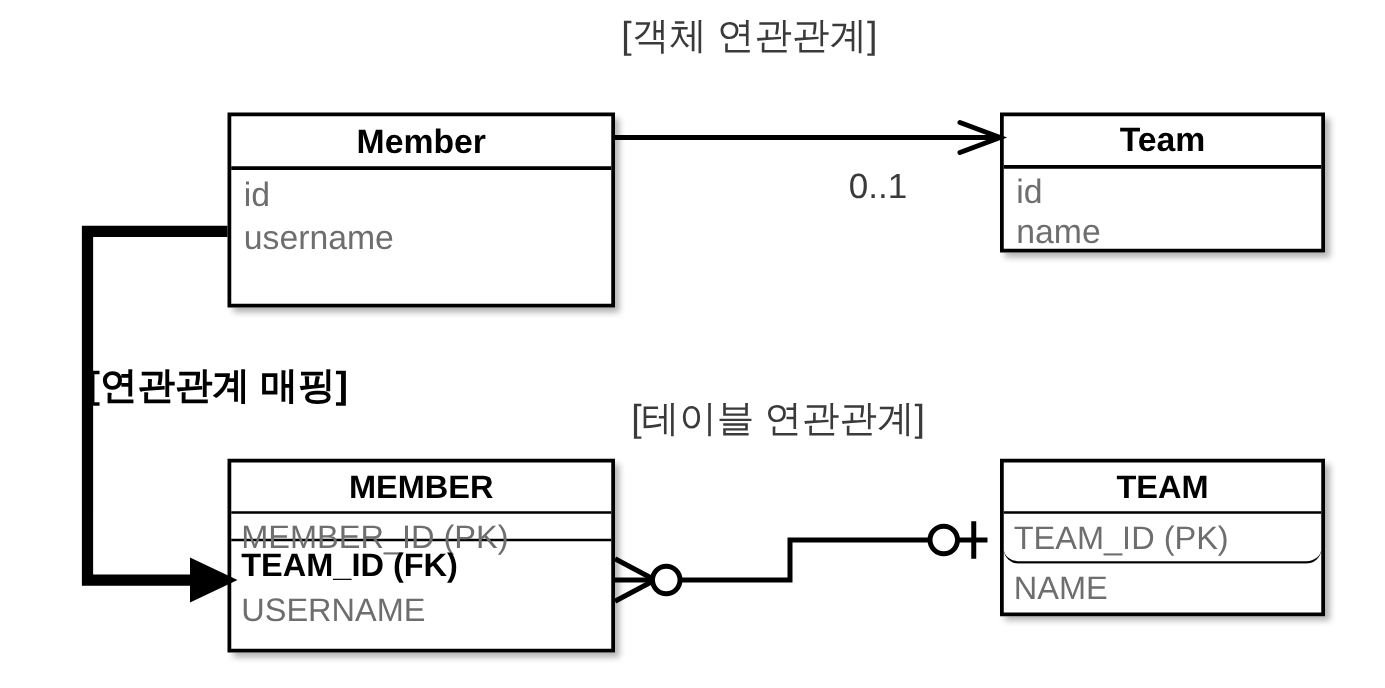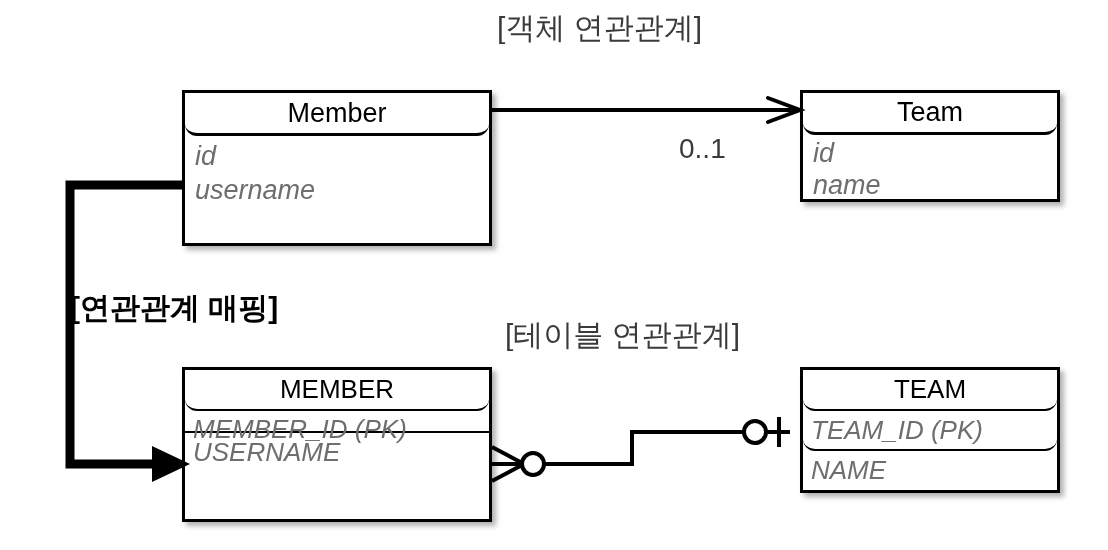--- a/index.html
+++ b/index.html
@@ -21,46 +21,44 @@
   
   .box {
     position: absolute;
     background: #ffffff;
     border: 3px solid #000000;
     box-sizing: border-box;
     box-shadow: 4px 4px 5px rgba(0,0,0,0.30);
   }
   .box-title {
     text-align: center;
-    font-weight: normal;
+    font-weight: bold;
     color: #000000;
     box-sizing: border-box;
     white-space: nowrap;
     display: flex;
     align-items: center;
     justify-content: center;
-    border-radius: 12px;
   }
   .divider {
     border-bottom: 3px solid #000000;
   }
   .divider-thin {
     border-bottom: 2px solid #000000;
   }
   .rows {
     box-sizing: border-box;
     padding: 0 0 0 10px;
   }
   .row {
     color: #6e6e6e;
     white-space: nowrap;
     line-height: 1.0;
     display: flex;
     align-items: center;
-    font-style: italic;
   }
   .row.bold {
     color: #000000;
     font-weight: bold;
   }
 
   
   #member-class { left: 182px; top: 90px; width: 310px; height: 156px; }
   #member-class .box-title { height: 43px; font-size: 27px; }
   #member-class .rows { height: 107px; padding-top: 3px; }
@@ -146,20 +144,21 @@
       <div class="row">name</div>
     </div>
   </div>
 
   <div class="box" id="member-table">
     <div class="box-title divider-thin">MEMBER</div>
     <div class="sec sec1 divider-thin">
       <div class="row">MEMBER_ID (PK)</div>
     </div>
     <div class="sec sec2">
+      <div class="row bold">TEAM_ID (FK)</div>
       <div class="row">USERNAME</div>
     </div>
   </div>
 
   <div class="box" id="team-table">
     <div class="box-title divider-thin">TEAM</div>
     <div class="sec sec1 divider-thin">
       <div class="row">TEAM_ID (PK)</div>
     </div>
     <div class="sec sec2">

